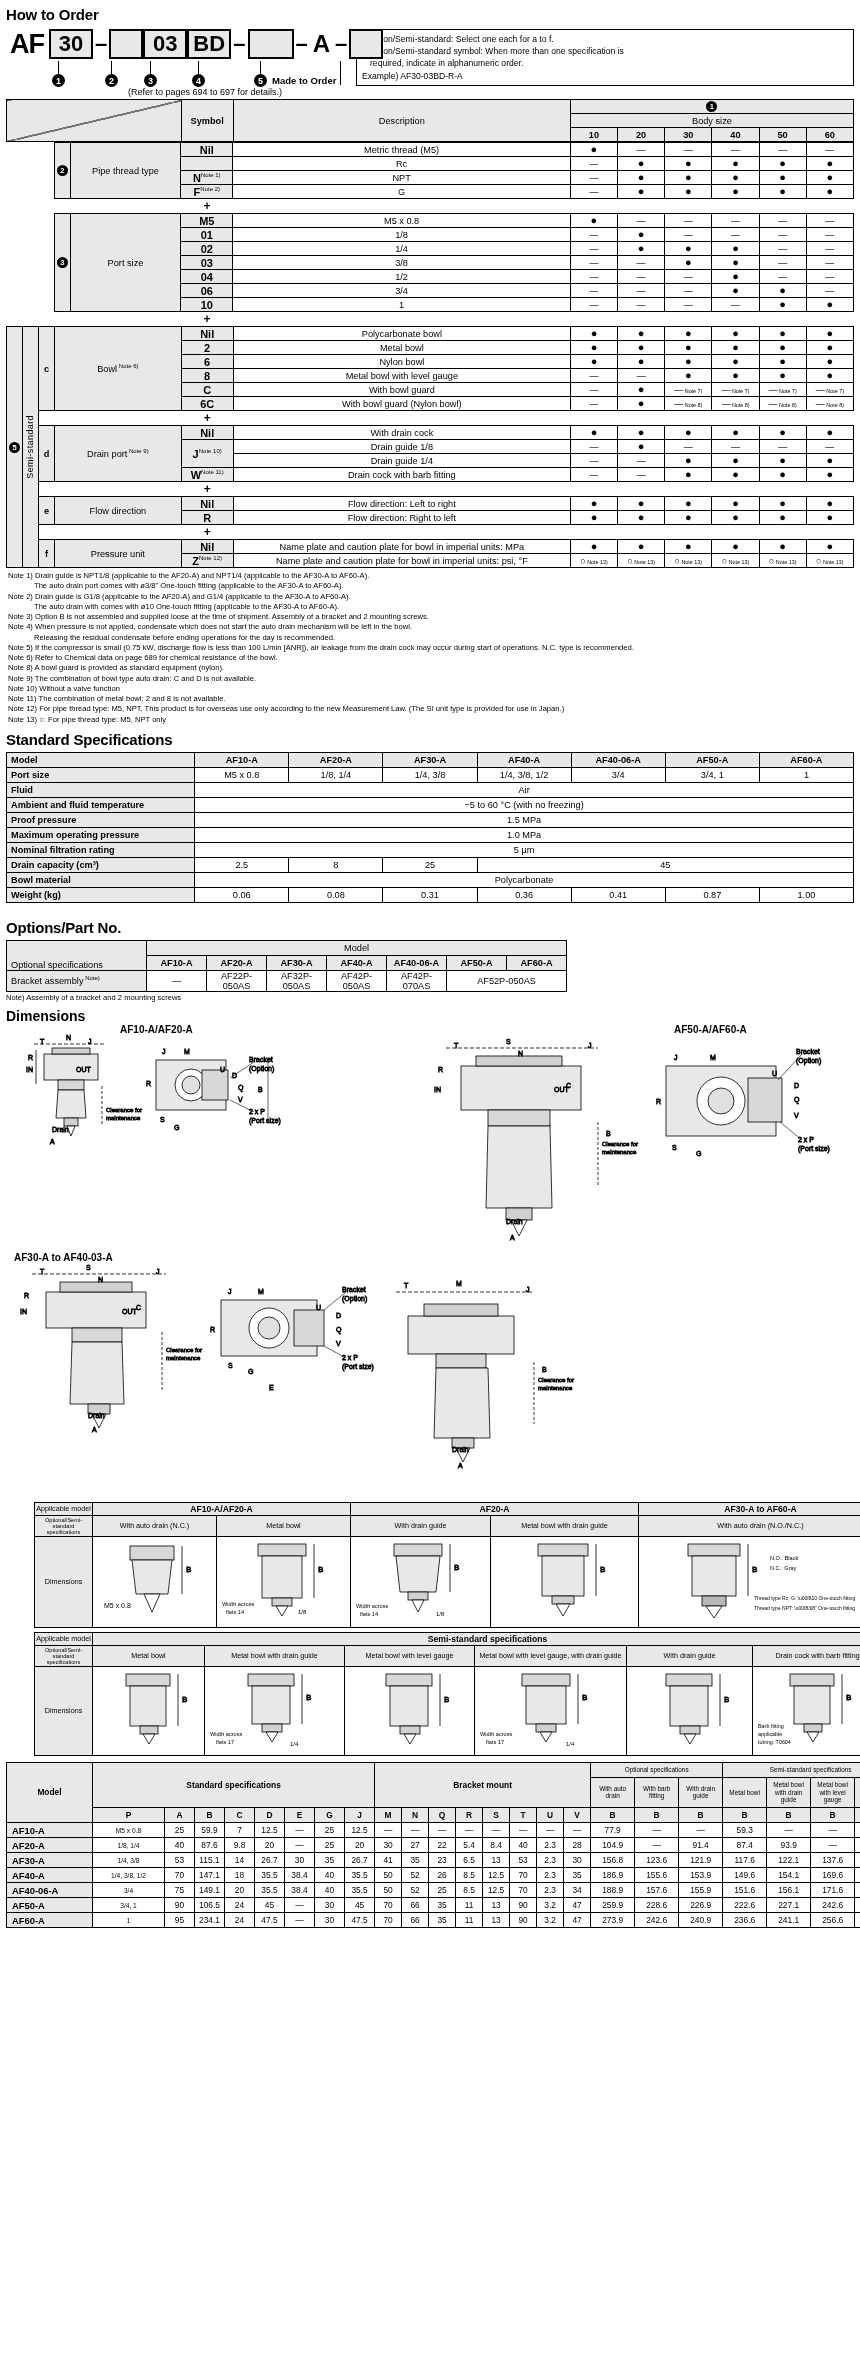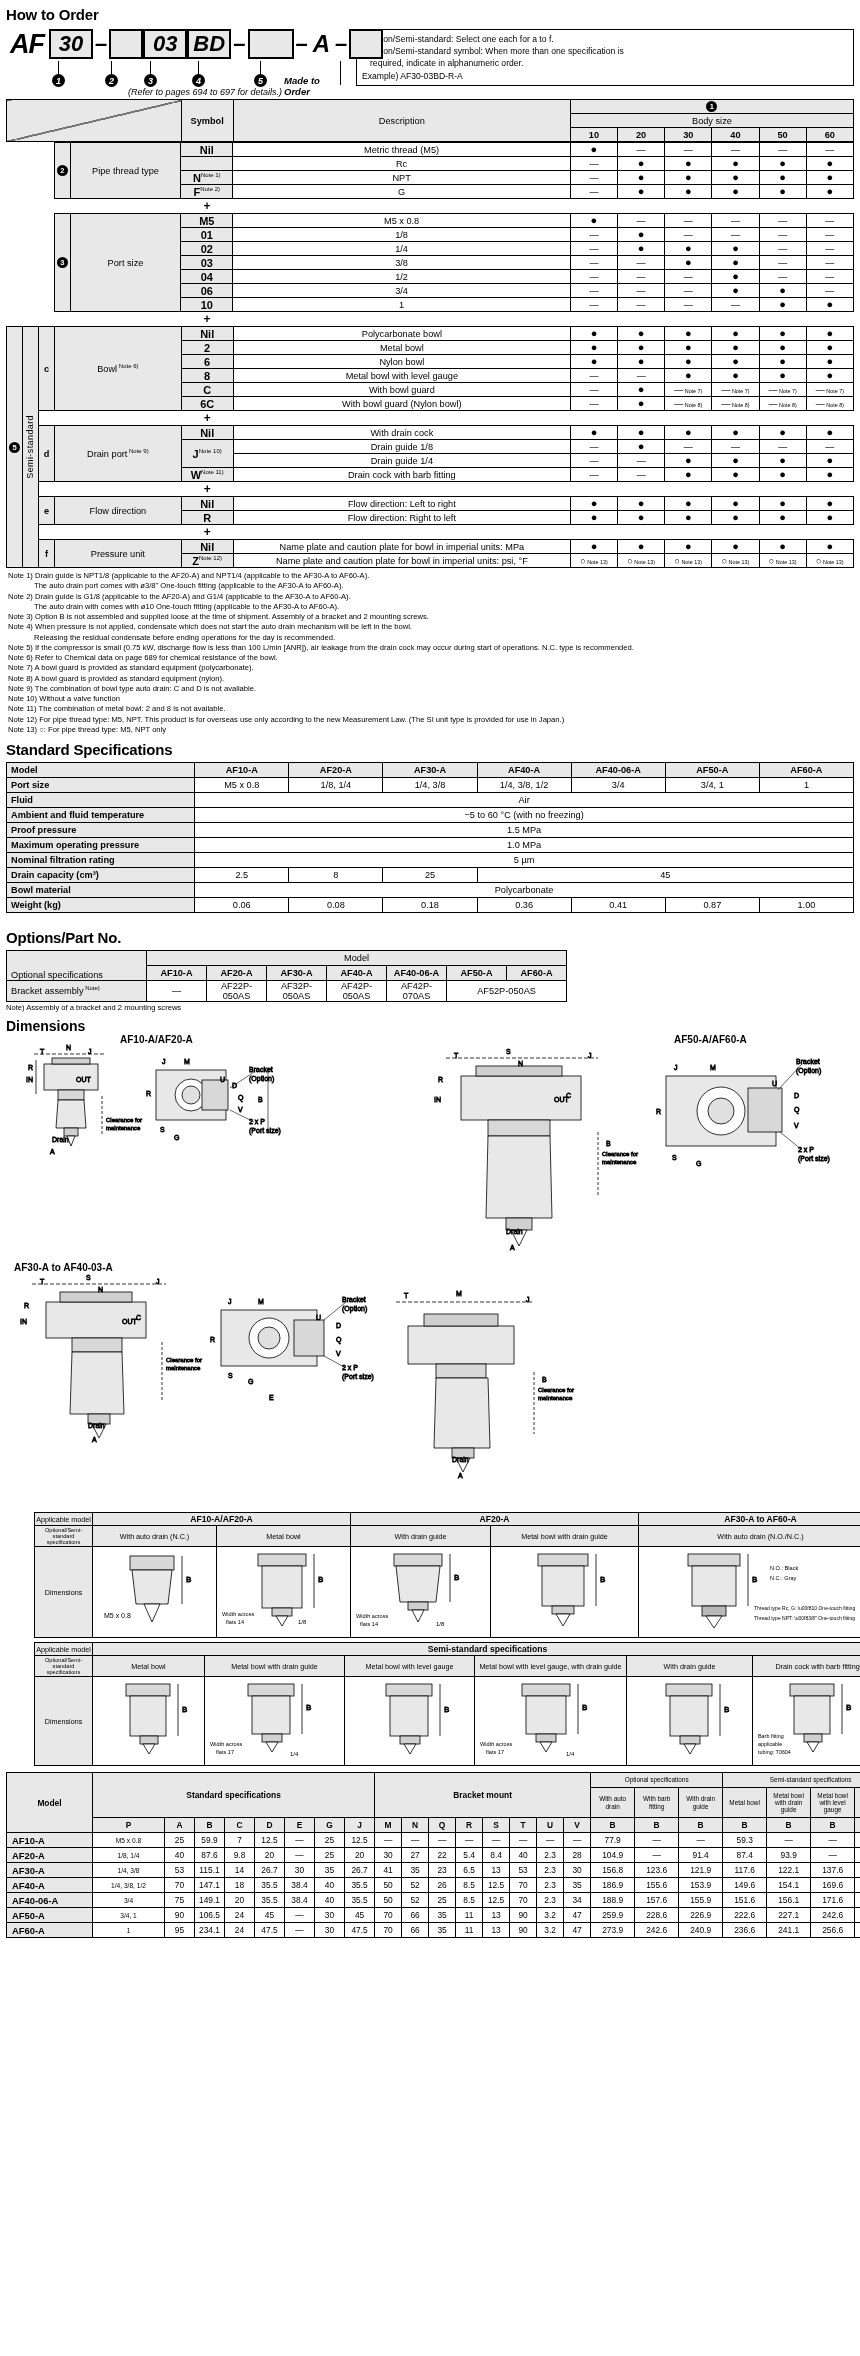--- a/index.html
+++ b/index.html
@@ -114,21 +114,21 @@
   .bot td.tiny { font-size: 6.6px; }
 </style>
 </head>
 <body>
 
 <div class="page">
 
 <h2 class="section-title">How to Order</h2>
 
 <div class="order-wrap">
-  <div class="order-code" style="width:340px;font-style:italic;">
+  <div class="order-code" style="width:340px;">
     <div class="code-line">
       <span class="code-af">AF</span>
       <span class="code-box wide">30</span>
       <span class="code-dash">–</span>
       <span class="code-box blank"></span>
       <span class="code-box wide">03</span>
       <span class="code-box wide">BD</span>
       <span class="code-dash">–</span>
       <span class="code-box blank2"></span>
       <span class="code-dash">–</span>
@@ -141,21 +141,21 @@
       <div class="leader" style="left:101px; height:14px;"></div>
       <div class="leader" style="left:140px; height:14px;"></div>
       <div class="leader" style="left:188px; height:14px;"></div>
       <div class="leader" style="left:250px; height:14px;"></div>
       <div class="leader" style="left:330px; height:24px;"></div>
       <div class="bullet" style="left:42px;  top:13px;">1</div>
       <div class="bullet" style="left:95px;  top:13px;">2</div>
       <div class="bullet" style="left:134px; top:13px;">3</div>
       <div class="bullet" style="left:182px; top:13px;">4</div>
       <div class="bullet" style="left:244px; top:13px;">5</div>
-      <div class="made-to-order" style="left:262px; top:14px;margin-left:12px;">Made to Order</div>
+      <div class="made-to-order" style="left:262px; top:14px;">Made to Order</div>
       <div class="refer-line" style="left:118px; top:26px;">(Refer to pages 694 to 697 for details.)</div>
     </div>
   </div>
 
   <div class="note-box" style="align-self:flex-start; margin-top:2px; max-width:498px;">
     <div>• Option/Semi-standard: Select one each for a to f.</div>
     <div>• Option/Semi-standard symbol: When more than one specification is</div>
     <div class="indent">required, indicate in alphanumeric order.</div>
     <div>Example) AF30-03BD-R-A</div>
   </div>
@@ -593,21 +593,20 @@
 <div class="notes" id="footnotes">
       <div class="">Note 1) Drain guide is NPT1/8 (applicable to the AF20-A) and NPT1/4 (applicable to the AF30-A to AF60-A).</div>
       <div class="ind">The auto drain port comes with ø3/8" One-touch fitting (applicable to the AF30-A to AF60-A).</div>
       <div class="">Note 2) Drain guide is G1/8 (applicable to the AF20-A) and G1/4 (applicable to the AF30-A to AF60-A).</div>
       <div class="ind">The auto drain with comes with ø10 One-touch fitting (applicable to the AF30-A to AF60-A).</div>
       <div class="">Note 3) Option B is not assembled and supplied loose at the time of shipment. Assembly of a bracket and 2 mounting screws.</div>
       <div class="">Note 4) When pressure is not applied, condensate which does not start the auto drain mechanism will be left in the bowl.</div>
       <div class="ind">Releasing the residual condensate before ending operations for the day is recommended.</div>
       <div class="">Note 5) If the compressor is small (0.75 kW, discharge flow is less than 100 L/min [ANR]), air leakage from the drain cock may occur during start of operations. N.C. type is recommended.</div>
       <div class="">Note 6) Refer to Chemical data on page 689 for chemical resistance of the bowl.</div>
-      <div class="">Note 7) A bowl guard is provided as standard equipment (polycarbonate).</div>
       <div class="">Note 8) A bowl guard is provided as standard equipment (nylon).</div>
       <div class="">Note 9) The combination of bowl type auto drain: C and D is not available.</div>
       <div class="">Note 10) Without a valve function</div>
       <div class="">Note 11) The combination of metal bowl: 2 and 8 is not available.</div>
       <div class="">Note 12) For pipe thread type: M5, NPT. This product is for overseas use only according to the new Measurement Law. (The SI unit type is provided for use in Japan.)</div>
       <div class="">Note 13) ○: For pipe thread type: M5, NPT only</div>
     </div>
 
 <h2 class="section-title">Standard Specifications</h2>
 <table class="spec" id="spec-table">
@@ -670,21 +669,21 @@
           <td colspan="4">45</td>
         </tr>
         <tr>
           <td class="h">Bowl material</td>
           <td colspan="7">Polycarbonate</td>
         </tr>
         <tr>
           <td class="h">Weight (kg)</td>
           <td>0.06</td>
           <td>0.08</td>
-          <td>0.18</td>
+          <td>0.31</td>
           <td>0.36</td>
           <td>0.41</td>
           <td>0.87</td>
           <td>1.00</td>
         </tr>
       </tbody>
     </table>
 
 <div style="height:14px;"></div>
 <h2 class="section-title">Options/Part No.</h2>

